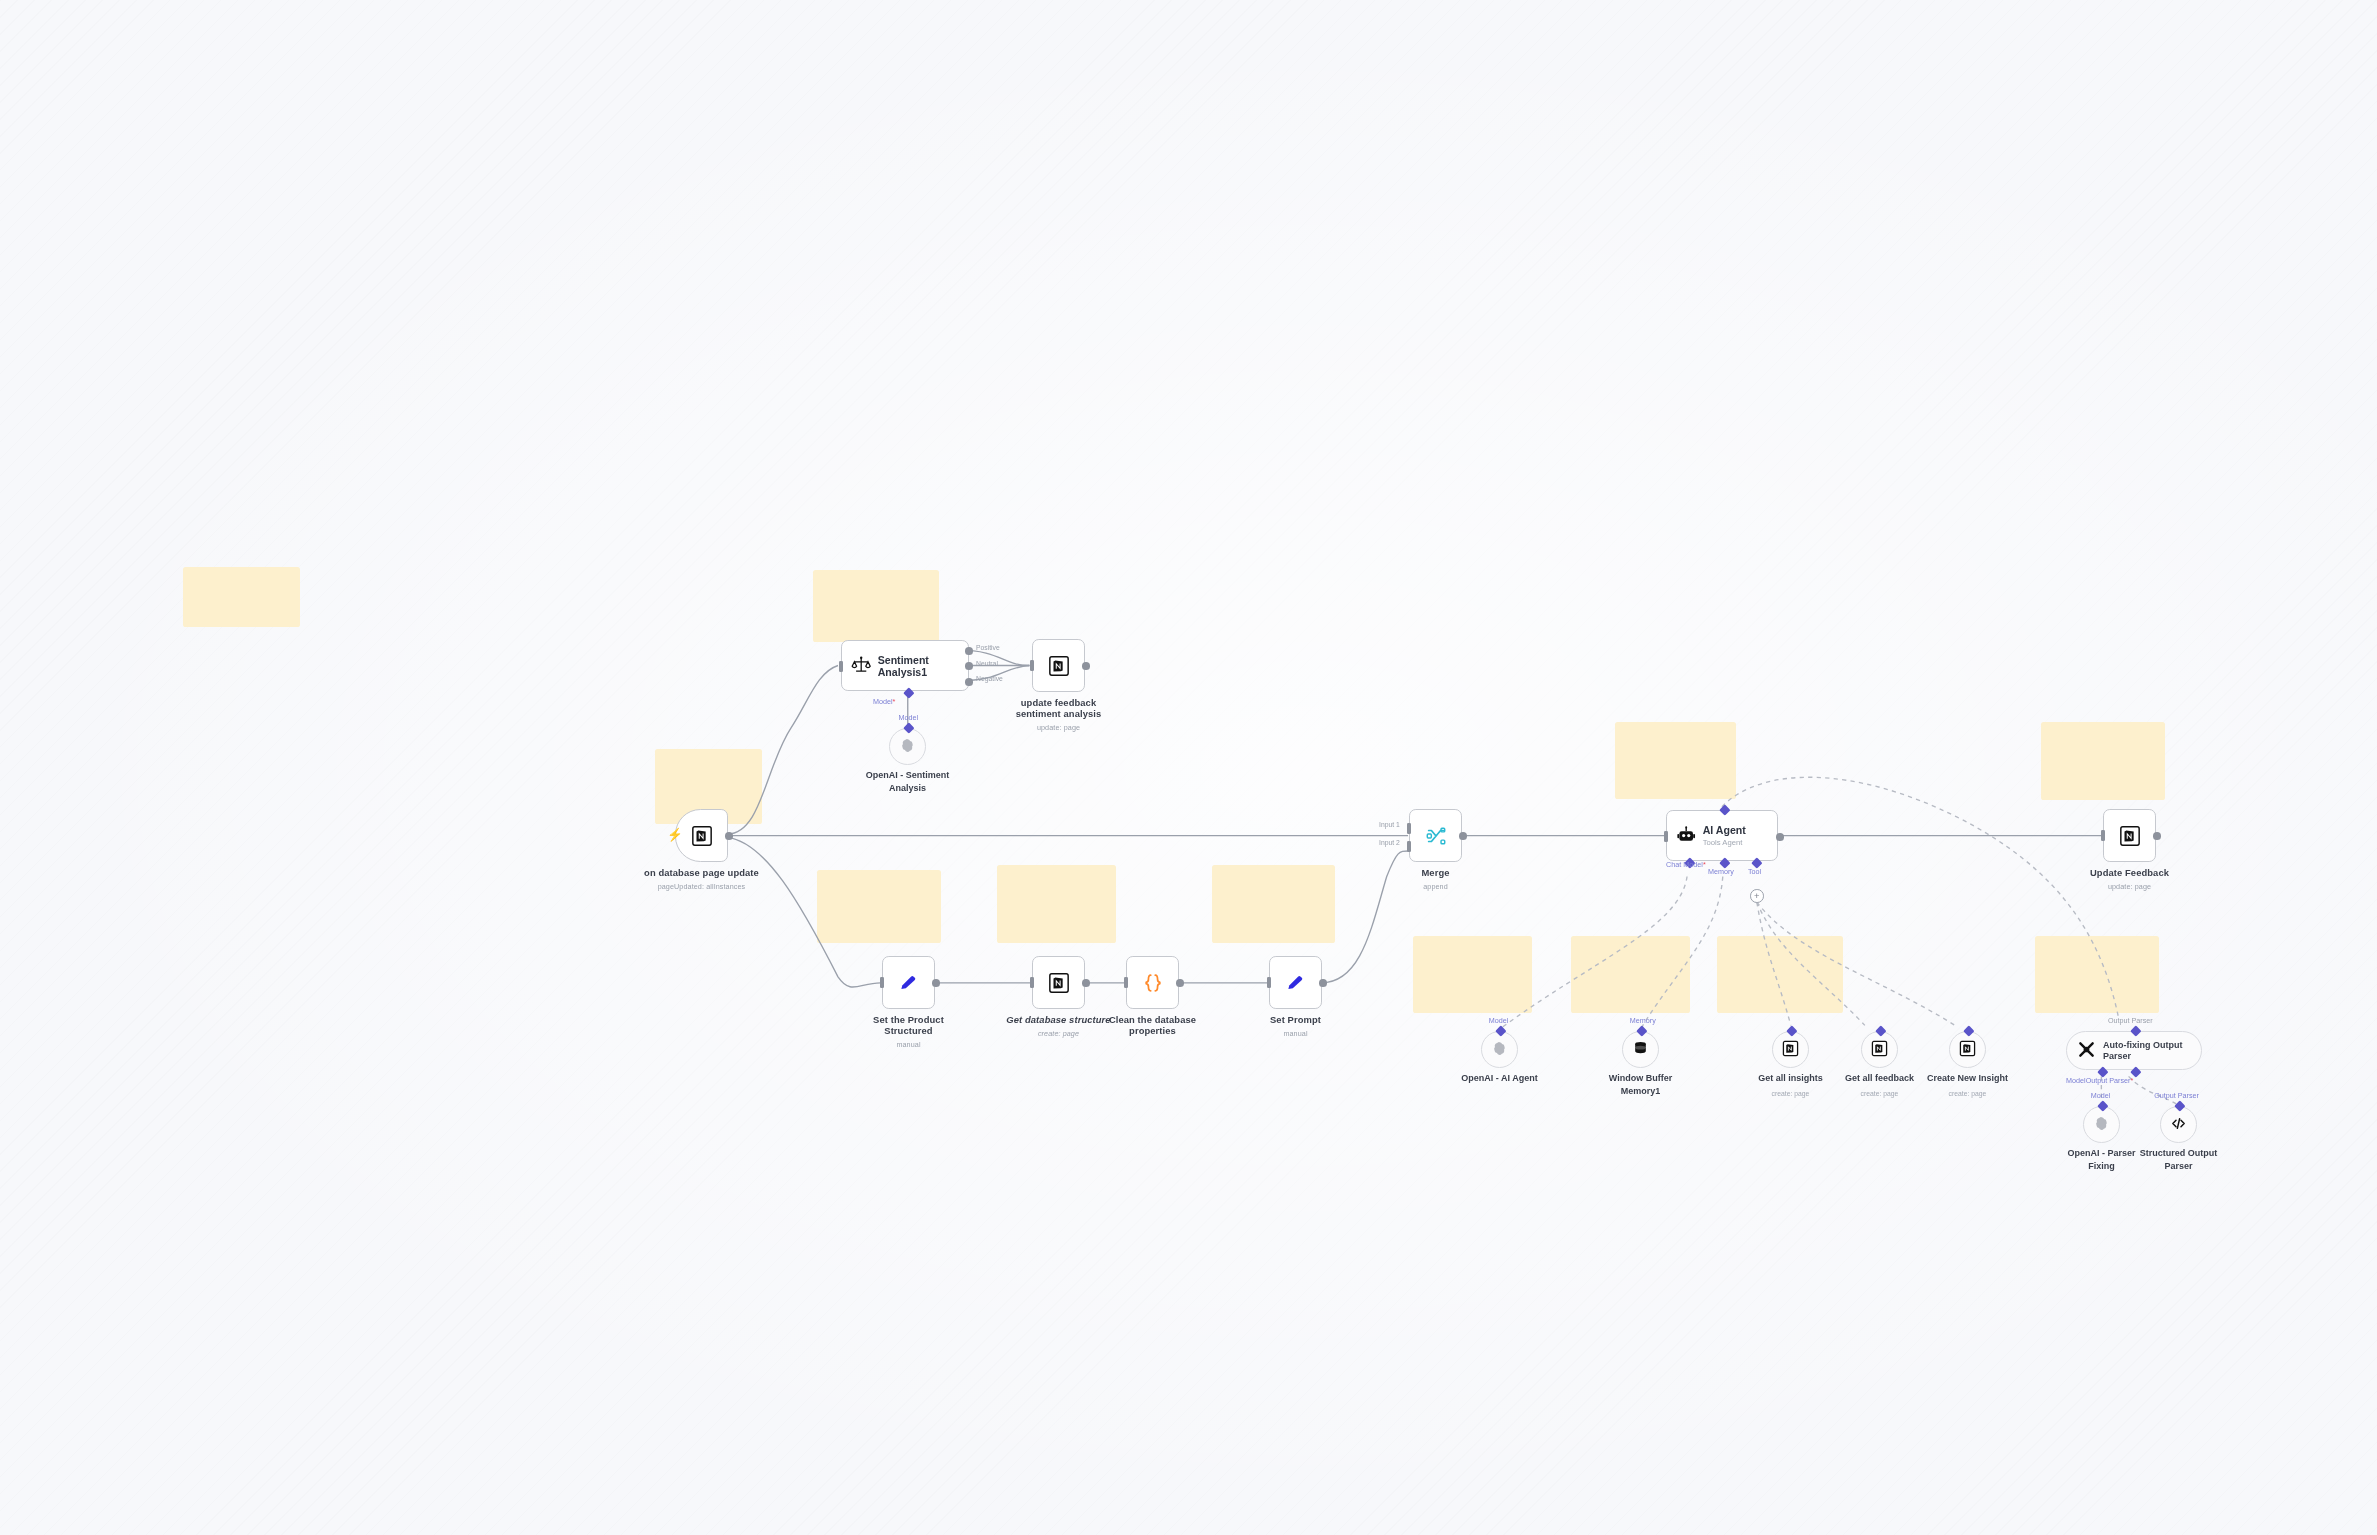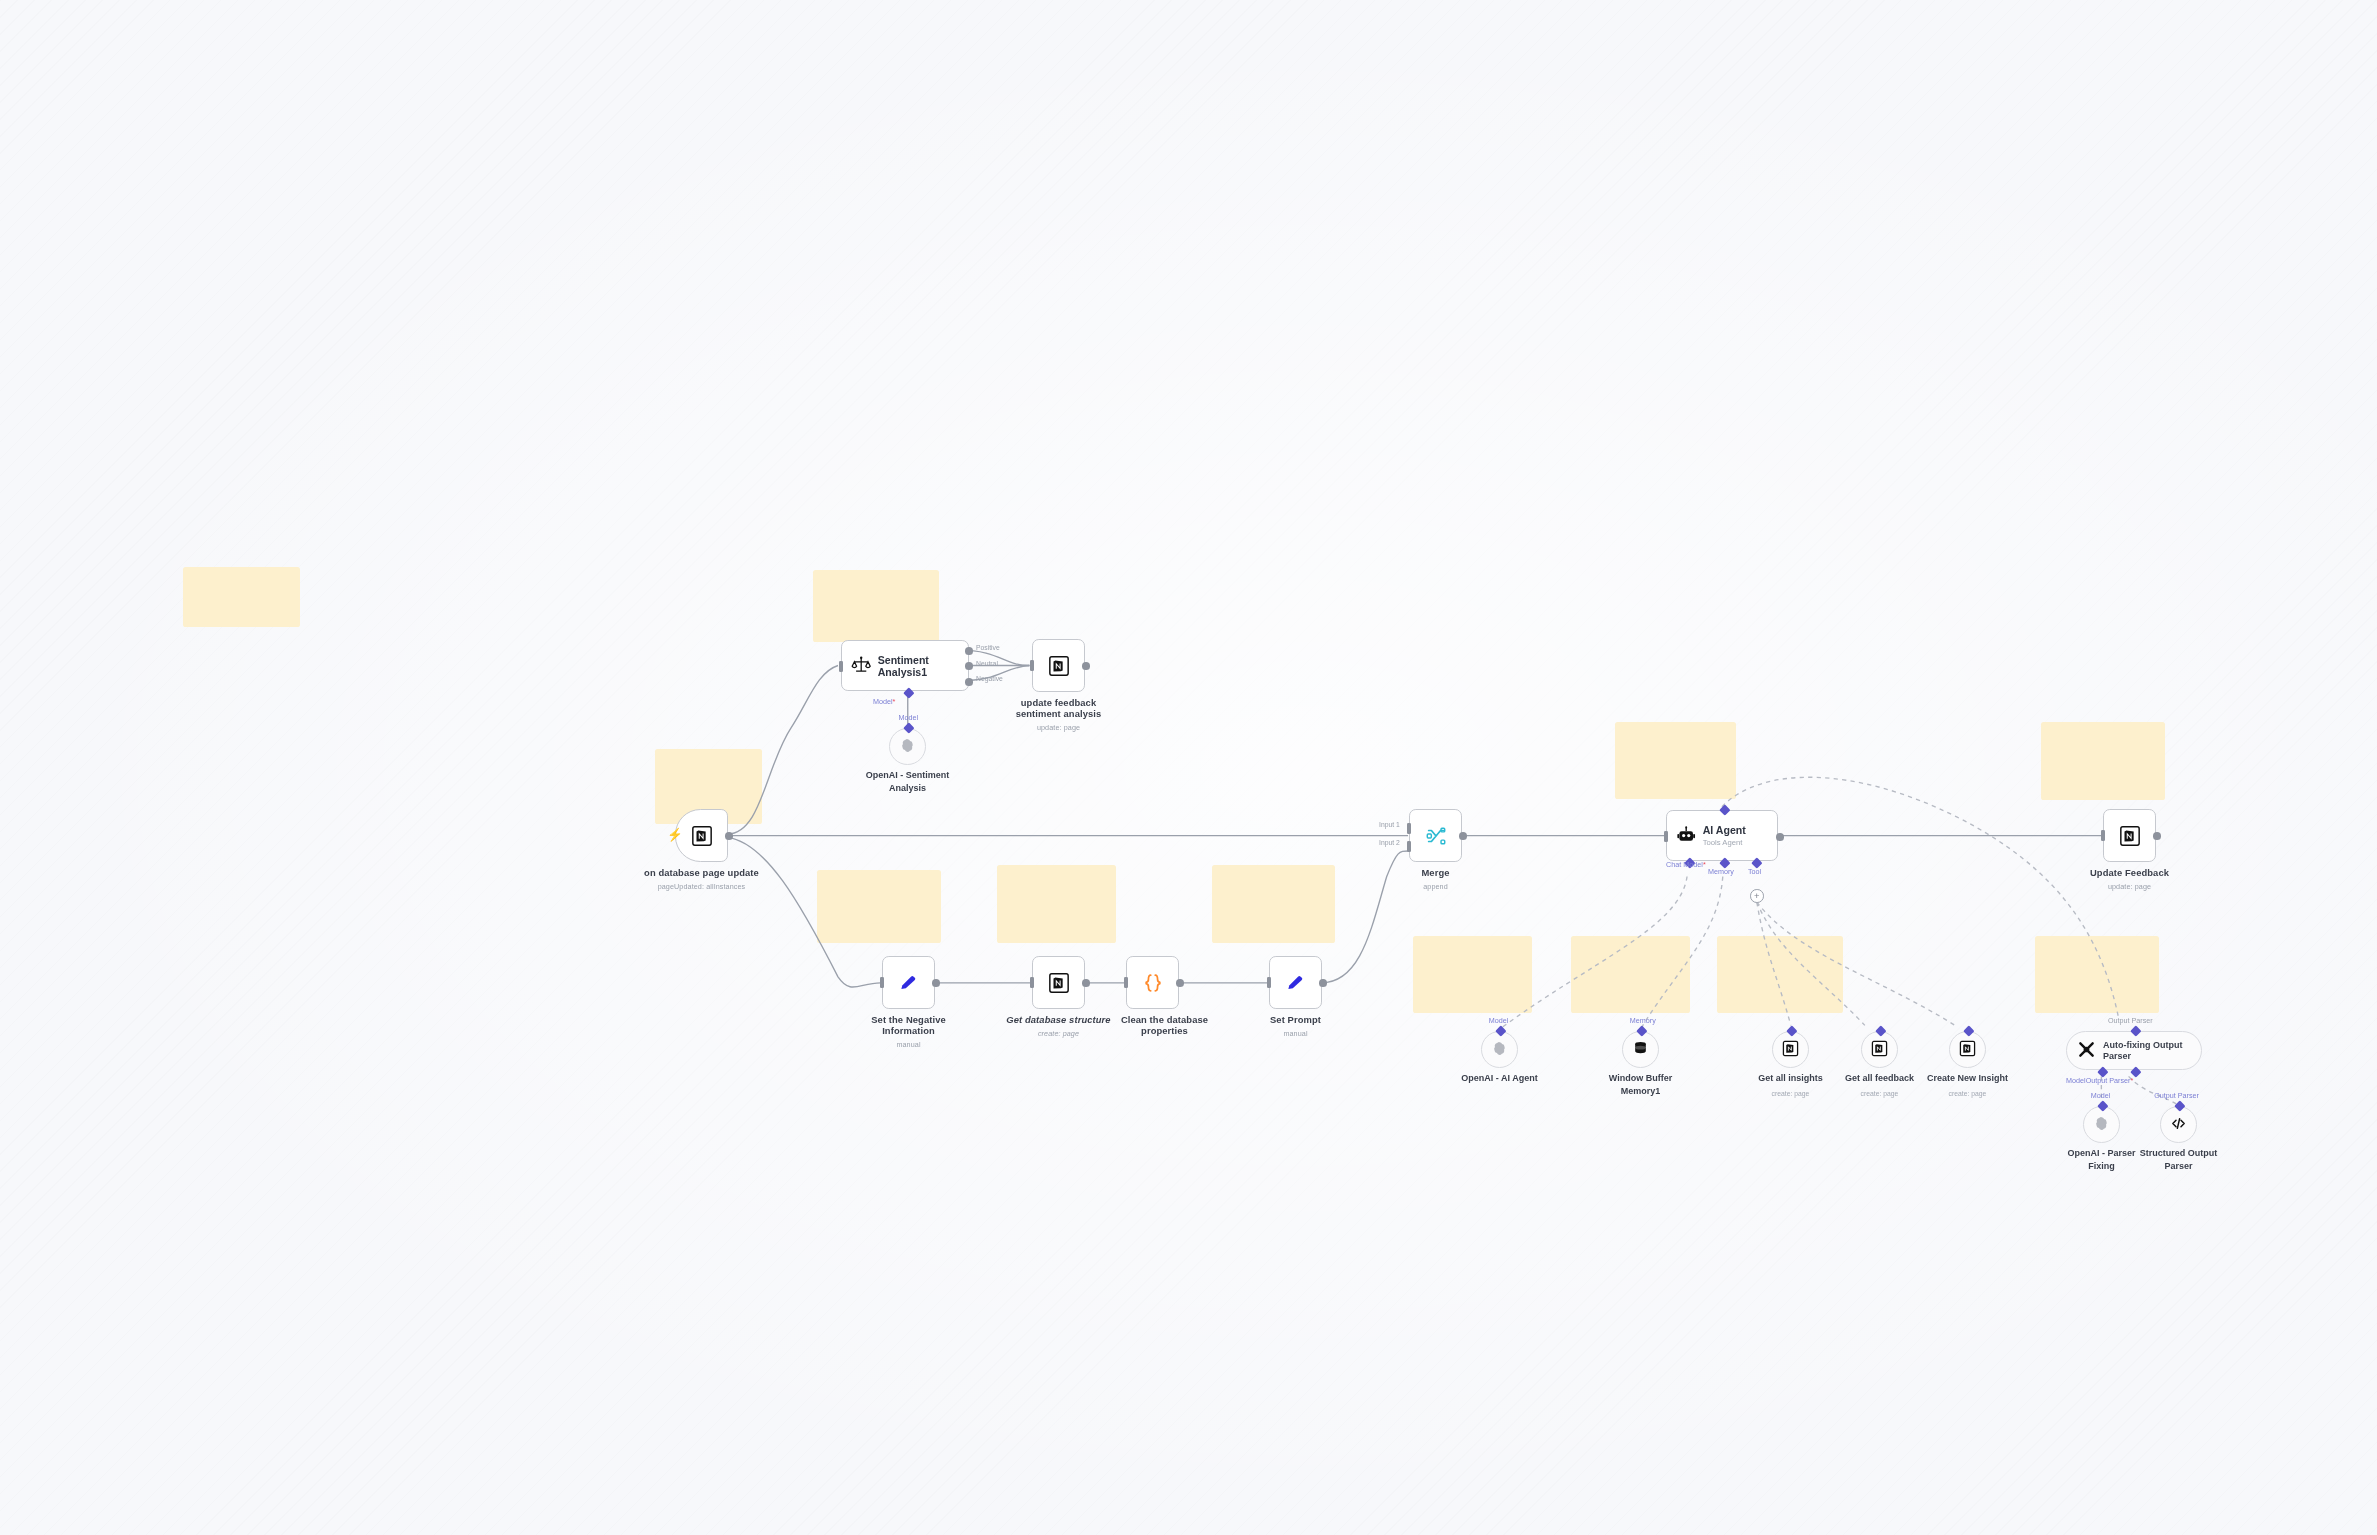--- a/index.html
+++ b/index.html
@@ -250,21 +250,21 @@
 
 <div class="node square" style="left:882px;top:956px;">
   <span class="glyph">
     <svg width="20.4" height="20.4" viewBox="0 0 24 24">
         <path d="M4 20l1-4.2L15.6 5.2a1.8 1.8 0 012.5 0l1.7 1.7a1.8 1.8 0 010 2.5L9.2 19 4 20z" fill="#2f2ae0"></path>
       </svg>
   </span>
   <div class="port-in" style="left:-3.4px;top:20.4px;"></div>
   <div class="port" style="left:49px;top:22px;"></div>
   <div class="node-label" style="width:92px;white-space:normal;">
-    <span>Set the Negative Information</span>
+    <span>Set the Product Structured</span>
     <span class="sub">manual</span>
   </div>
 </div>
 
 <div class="node square" style="left:1032px;top:956px;">
   <span class="glyph">
     <svg width="22" height="22" viewBox="0 0 24 24">
         <rect x="2" y="2" width="20" height="20" rx="2" fill="#fff" stroke="#111" stroke-width="1.6"></rect>
         <path d="M6 18V7l2-1 8 1v10l-2 .8z" fill="#111"></path>
         <path d="M9 15V9.6l4.2 5V9.2" stroke="#fff" stroke-width="1.1" fill="none"></path>
@@ -280,21 +280,21 @@
 
 <div class="node square" style="left:1126px;top:956px;">
   <span class="glyph">
     <svg width="22" height="22" viewBox="0 0 24 24">
         <path d="M9.5 3.5C7 3.5 7 6.5 7 8.2 7 10 6 11 4.6 11.3v1.4C6 13 7 14 7 15.8c0 1.7 0 4.7 2.5 4.7" stroke="#ff8a2b" stroke-width="1.9" fill="none" stroke-linecap="round"></path>
         <path d="M14.5 3.5C17 3.5 17 6.5 17 8.2c0 1.8 1 2.8 2.4 3.1v1.4c-1.4.3-2.4 1.3-2.4 3.1 0 1.7 0 4.7-2.5 4.7" stroke="#ff8a2b" stroke-width="1.9" fill="none" stroke-linecap="round"></path>
       </svg>
   </span>
   <div class="port-in" style="left:-3.4px;top:20.4px;"></div>
   <div class="port" style="left:49px;top:22px;"></div>
-  <div class="node-label" style="width:94px;white-space:normal;margin-left:12px;">
+  <div class="node-label" style="width:94px;white-space:normal;">
     <span>Clean the database properties</span>
   </div>
 </div>
 
 <div class="node square" style="left:1269px;top:956px;">
   <span class="glyph">
     <svg width="20.4" height="20.4" viewBox="0 0 24 24">
         <path d="M4 20l1-4.2L15.6 5.2a1.8 1.8 0 012.5 0l1.7 1.7a1.8 1.8 0 010 2.5L9.2 19 4 20z" fill="#2f2ae0"></path>
       </svg>
   </span>

